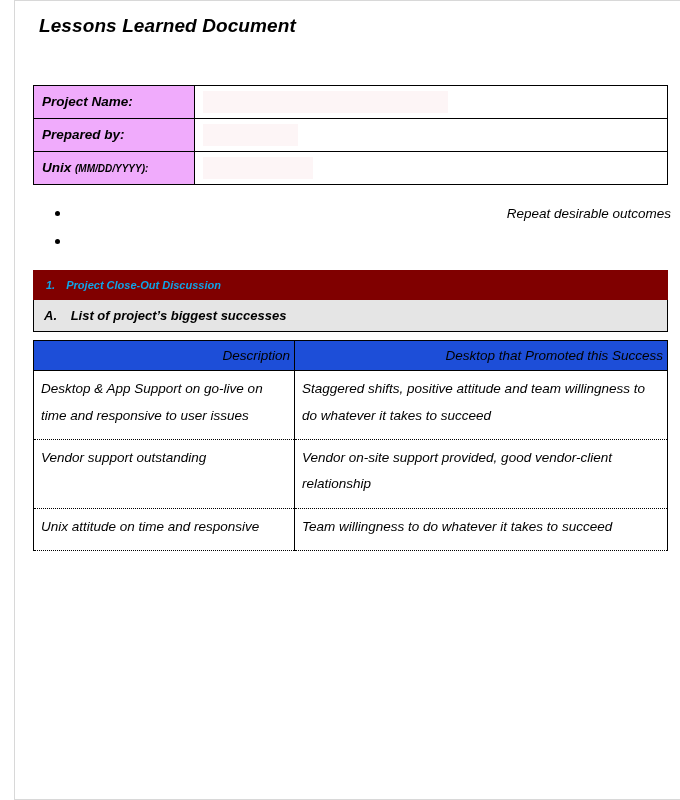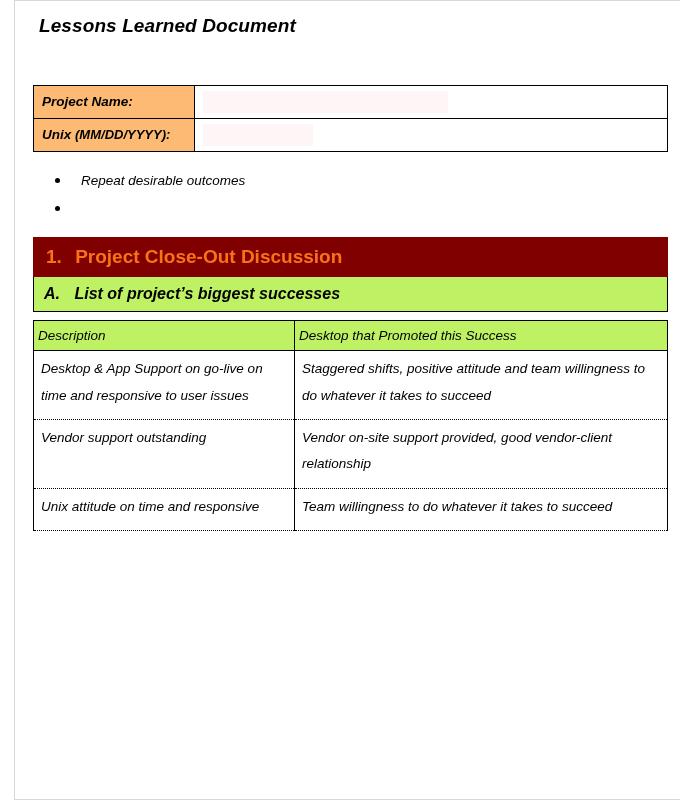--- a/index.html
+++ b/index.html
@@ -53,28 +53,28 @@
     table-layout: fixed;
   }
   .info-table td {
     border: 1px solid #000000;
     height: 32px;
     vertical-align: middle;
     padding: 0 8px;
   }
   .info-label {
     width: 144px;
-    background: #fdba74;
+    background: #f0abfc;
     font-weight: bold;
     font-style: italic;
     font-size: 13.5px;
     white-space: nowrap;
   }
   .info-label .sub {
-    font-size: 13px;
+    font-size: 10px;
     font-weight: bold;
     font-style: italic;
   }
   .info-value {
     background: #ffffff;
     padding: 0;
   }
   .redact {
     height: 22px;
     background: #fdf5f6;
@@ -91,20 +91,21 @@
     line-height: 1.95;
     margin: 24px 4px 0 4px;
     width: 630px;
   }
 
   
   .bullets {
     list-style: none;
     margin: 22px 0 0 0;
     padding: 0;
+    text-align: right;
   }
   .bullets li {
     font-style: italic;
     font-size: 13.5px;
     line-height: 1.0;
     margin-bottom: 15px;
     padding-left: 48px;
     position: relative;
   }
   .bullets li .dot {
@@ -117,55 +118,56 @@
     border-radius: 50%;
   }
 
   
   .section-block {
     margin-top: 50px;
     width: 635px;
   }
   .section-banner {
     background: #800000;
-    color: #f97316;
-    font-weight: bold;
-    font-size: 19px;
+    color: #0ea5e9;
+    font-weight: bold;
+    font-style: italic;
+    font-size: 11px;
     padding: 9px 0 9px 13px;
     box-sizing: border-box;
   }
   .section-banner .num { margin-right: 8px; }
 
   .subsection-bar {
-    background: #bef264;
+    background: #e5e5e5;
     border-left: 1px solid #000000;
     border-right: 1px solid #000000;
     border-bottom: 1px solid #000000;
     font-weight: bold;
     font-style: italic;
-    font-size: 16px;
+    font-size: 13px;
     padding: 8px 0 8px 10px;
     box-sizing: border-box;
   }
   .subsection-bar .num { margin-right: 10px; }
 
   
   .data-table {
     border-collapse: collapse;
     width: 635px;
     table-layout: fixed;
     margin-top: 8px;
   }
   .data-table th {
-    background: #bef264;
+    background: #1d4ed8;
     border: 1px solid #000000;
     font-style: italic;
     font-weight: normal;
     font-size: 13.5px;
-    text-align: left;
+    text-align: right;
     padding: 7px 4px;
   }
   .data-table th.col-desc  { width: 252px; }
   .data-table td {
     border-left: 1px solid #000000;
     border-right: 1px solid #000000;
     border-bottom: 1px dotted #000000;
     font-style: italic;
     font-size: 13.5px;
     line-height: 1.95;
@@ -183,20 +185,28 @@
     <h1 class="doc-title">Lessons Learned Document</h1>
 
     <table class="info-table">
       <tbody>
         <tr>
           <td class="info-label">
             <span>Project Name:</span>
           </td>
           <td class="info-value">
             <div class="redact w-long"></div>
+          </td>
+        </tr>
+        <tr>
+          <td class="info-label">
+            <span>Prepared by:</span>
+          </td>
+          <td class="info-value">
+            <div class="redact w-short"></div>
           </td>
         </tr>
         <tr>
           <td class="info-label">
             <span>Unix</span>
             <span class="sub">(MM/DD/YYYY):</span>
           </td>
           <td class="info-value">
             <div class="redact w-mid"></div>
           </td>

